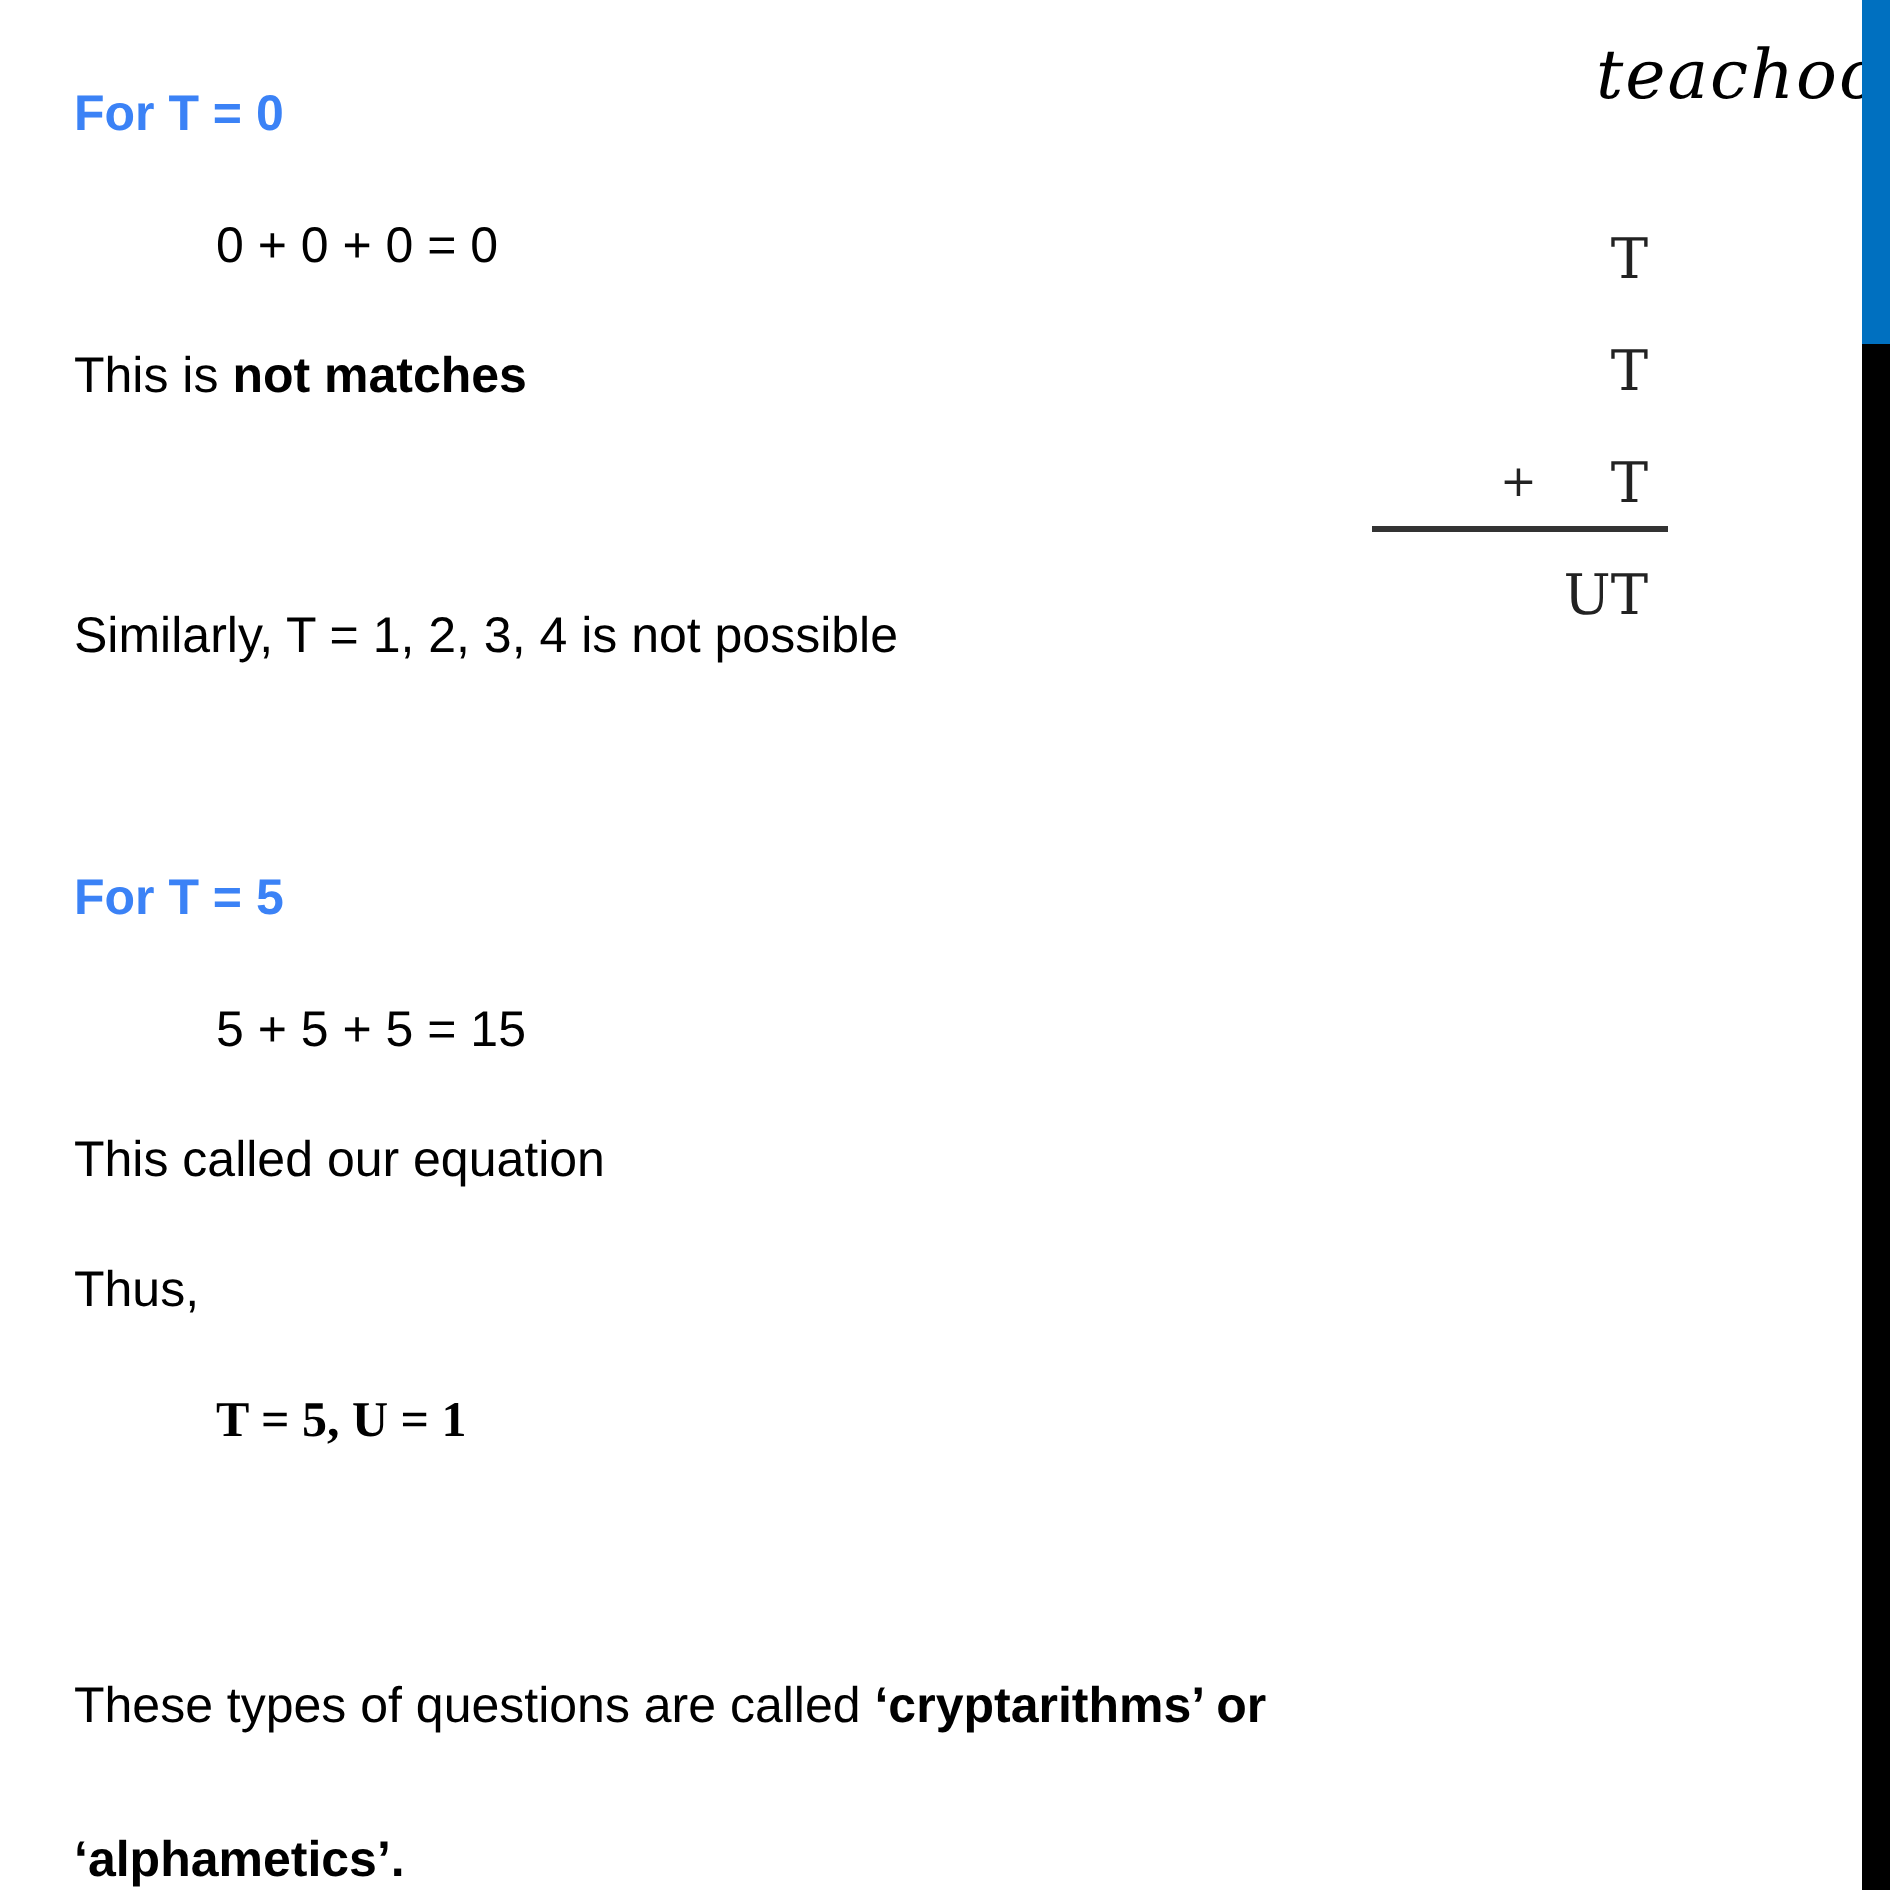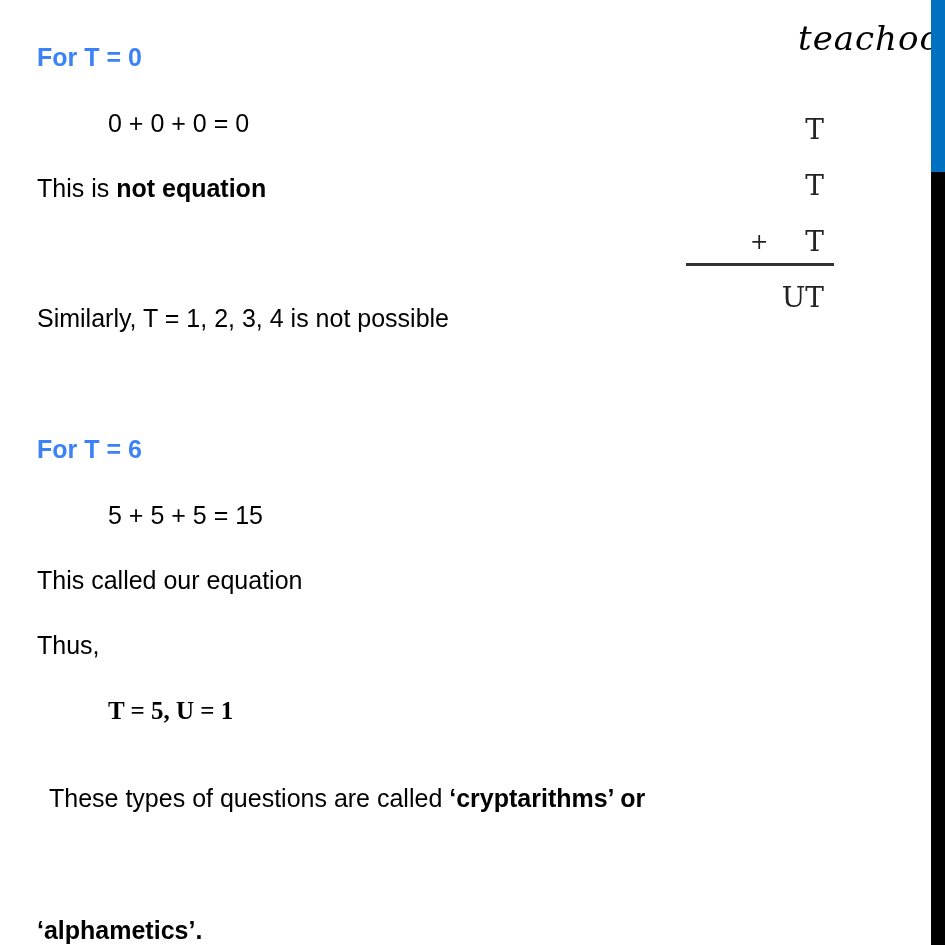--- a/index.html
+++ b/index.html
@@ -103,29 +103,29 @@
   <div class="plus" style="top:116px;">+</div>
   <div class="row" style="top:116px;">T</div>
   <div class="rule"></div>
   <div class="row" style="top:172px;">UT</div>
 </div>
 
 <div class="line heading" style="top:42px;">For T = 0</div>
 
 <div class="line indent" style="top:108px;">0 + 0 + 0 = 0</div>
 
-<div class="line" style="top:173px;"><span>This is </span><span class="bold">not equation</span></div>
+<div class="line" style="top:173px;"><span>This is </span><span class="bold">not matches</span></div>
 
 <div class="line" style="top:303px;">Similarly, T = 1, 2, 3, 4 is not possible</div>
 
-<div class="line heading" style="top:434px;">For T = 6</div>
+<div class="line heading" style="top:434px;">For T = 5</div>
 
 <div class="line indent" style="top:500px;">5 + 5 + 5 = 15</div>
 
 <div class="line" style="top:565px;">This called our equation</div>
 
 <div class="line" style="top:630px;">Thus,</div>
 
 <div class="line indent bold" style="top:696px;font-family:Liberation Serif, serif;">T = 5, U = 1</div>
 
-<div class="line" style="top:783px;margin-left:12px;"><span>These types of questions are called </span><span class="bold">‘cryptarithms’ or</span></div>
+<div class="line" style="top:838px;"><span>These types of questions are called </span><span class="bold">‘cryptarithms’ or</span></div>
 
 <div class="line bold" style="top:915px;">‘alphametics’.</div>
 
 </body></html>

